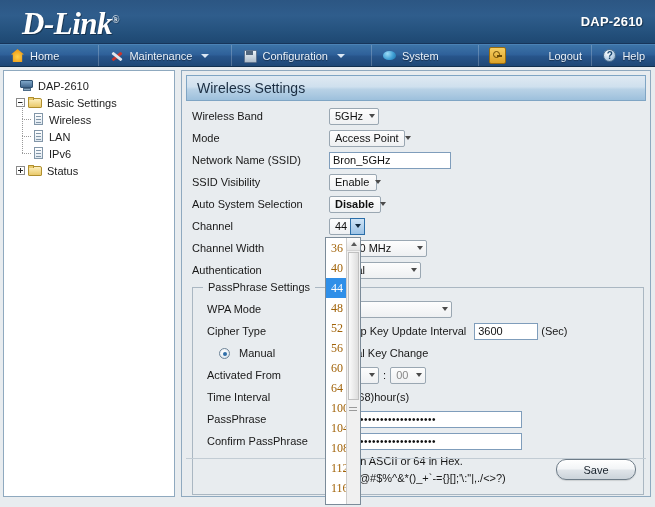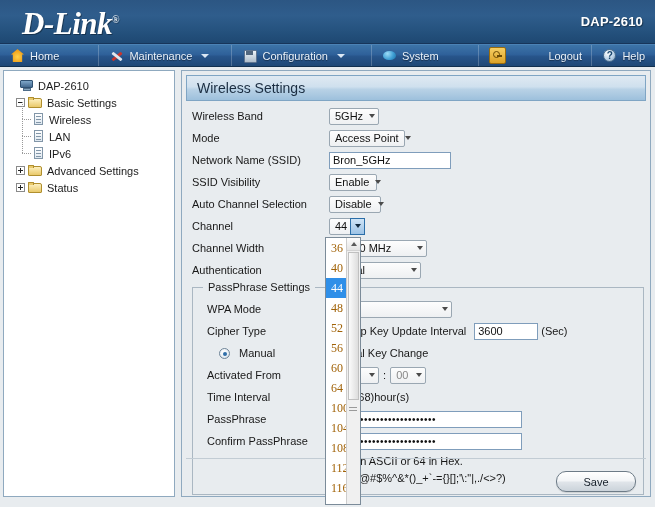--- a/index.html
+++ b/index.html
@@ -285,21 +285,21 @@
   }
   .sel .scaret {
     width: 0; height: 0; margin-left: auto;
     border-left: 3.5px solid transparent;
     border-right: 3.5px solid transparent;
     border-top: 4px solid #4a4a4a;
   }
   .sel-band  { width: 50px; }
   .sel-mode  { width: 76px; }
   .sel-vis   { width: 48px; }
-  .sel-auto  { width: 52px; }
+  .sel-auto  { width: 52px; font-weight: bold; }
   .sel-cw    { width: 98px; }
   .sel-auth  { width: 92px; }
   .sel-wpa   { width: 116px; }
   .sel-time  { width: 36px; color:#888; }
 
   .txt {
     height: 17px;
     background: #ffffff;
     border: 1px solid #7f9dbb;
     font-size: 11px;
@@ -364,21 +364,21 @@
     border-radius:50%; background:#2f6ea8;
   }
   .hint { font-size: 11px; color: #181818; }
   .note-line { padding-left: 8px; height: 17px; display:flex; align-items:center; }
 
   
   .footer-bar {
     position: absolute; left: 4px; right: 4px; bottom: 4px;
     height: 34px;
     border-top: 1px solid #c2ccd4;
-    display: flex; align-items: flex-end; justify-content: flex-end;
+    display: flex; align-items: flex-start; justify-content: flex-end;
     padding-right: 10px;
     box-sizing: border-box;
   }
   .btn-save {
     width: 78px; height: 19px;
     border: 1px solid #6d7b87;
     border-radius: 10px;
     background: linear-gradient(to bottom,#ffffff 0%,#f3f5f7 45%,#dfe4e9 55%,#cbd3da 100%);
     font-size: 11px; color: #16202a;
     display: flex; align-items: center; justify-content: center;
@@ -515,25 +515,20 @@
       <div class="tnode lvl2">
         <span class="ico-doc"></span>
         <span class="tlabel">LAN</span>
       </div>
 
       <div class="tnode lvl2 last">
         <span class="ico-doc"></span>
         <span class="tlabel">IPv6</span>
       </div>
 
-      <div class="tnode lvl1">
-        <span class="tog plus"></span>
-        <span class="ico-folder"></span>
-        <span class="tlabel">Advanced Settings</span>
-      </div>
 
       <div class="tnode lvl1">
         <span class="tog plus"></span>
         <span class="ico-folder"></span>
         <span class="tlabel">Status</span>
       </div>
 
     </div>
   </div>
 
@@ -566,21 +561,21 @@
 
       <div class="frow">
         <span class="flabel">SSID Visibility</span>
         <span class="sel sel-vis">
           <span>Enable</span>
           <span class="scaret"></span>
         </span>
       </div>
 
       <div class="frow">
-        <span class="flabel">Auto Channel Selection</span>
+        <span class="flabel">Auto System Selection</span>
         <span class="sel sel-auto">
           <span>Disable</span>
           <span class="scaret"></span>
         </span>
       </div>
 
       <div class="frow">
         <span class="flabel">Channel</span>
         <span class="sel sel-chan">
           <span>44</span>

